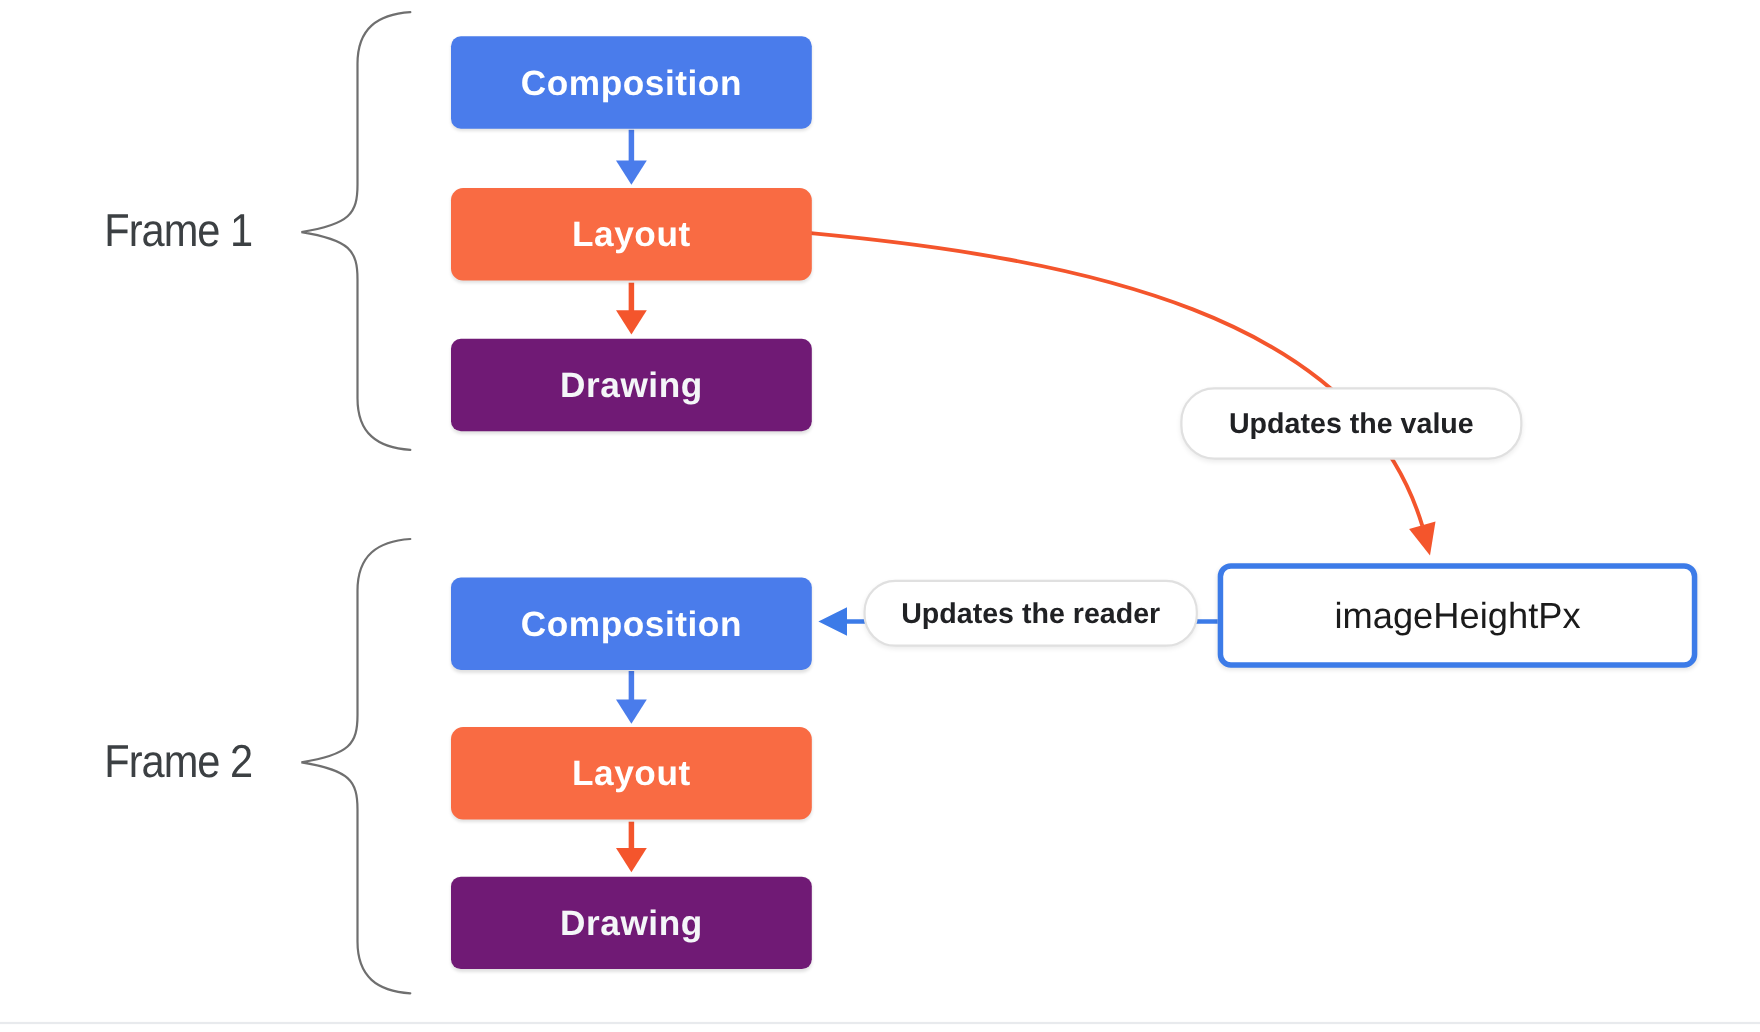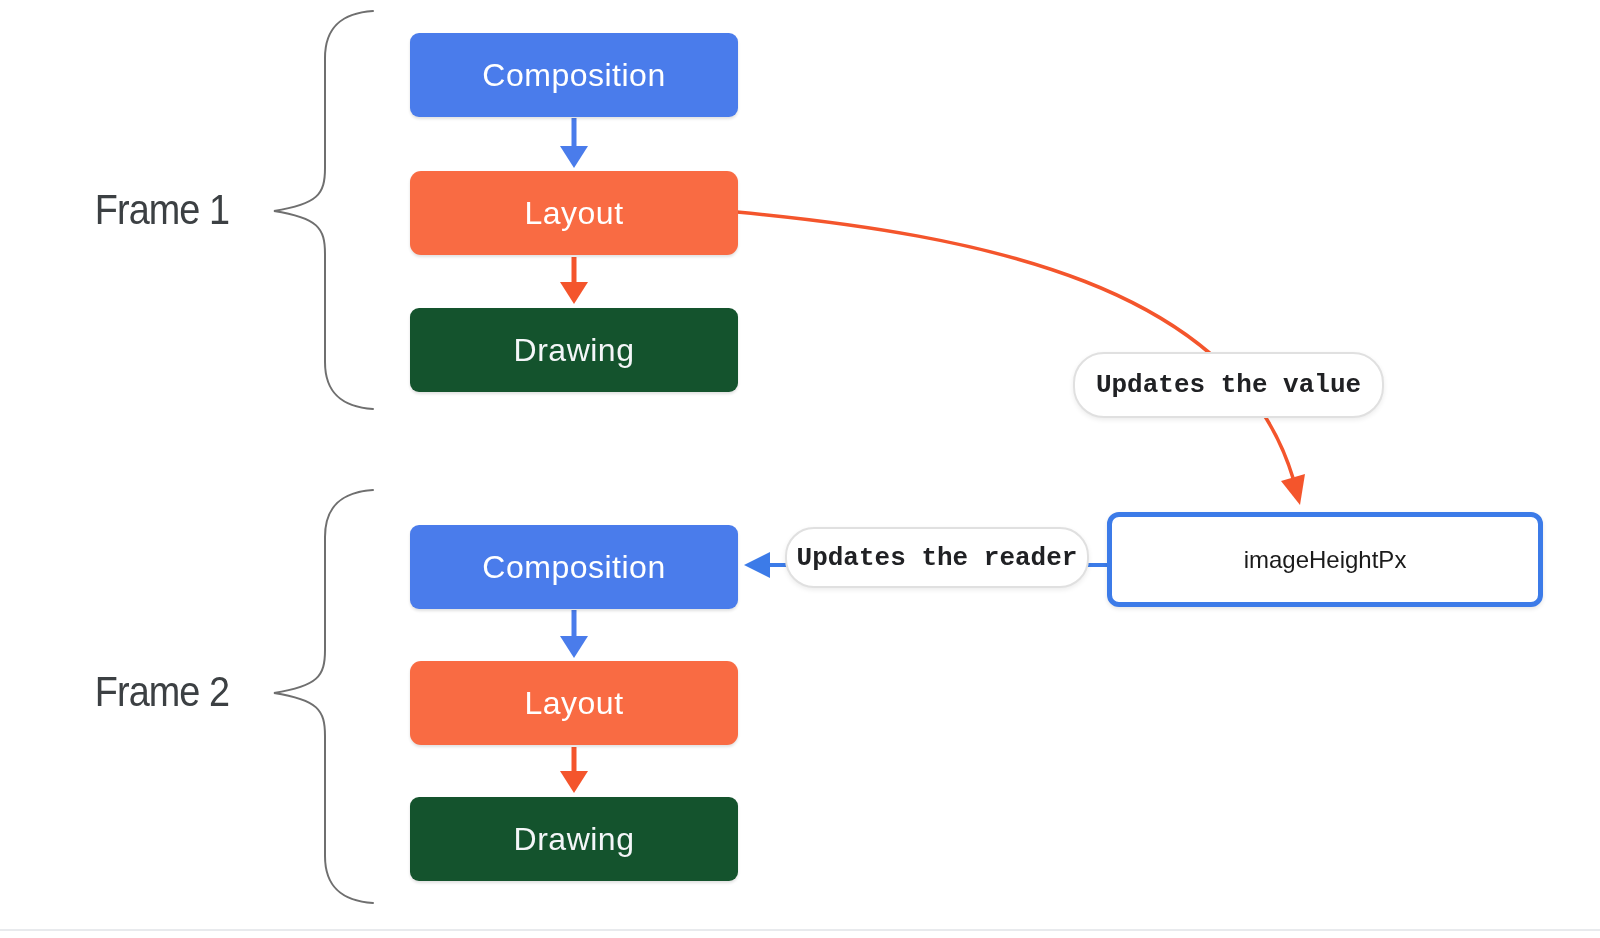--- a/index.html
+++ b/index.html
@@ -24,28 +24,28 @@
   .phase-box {
     position: absolute;
     width: 328px;
     height: 84px;
     border-radius: 9px;
     display: flex;
     align-items: center;
     justify-content: center;
     color: #ffffff;
     font-size: 32px;
-    font-weight: normal;
+    font-weight: bold;
     letter-spacing: 0.5px;
     z-index: 2;
     box-shadow: 0 2px 3px rgba(0,0,0,0.12);
   }
   .box-composition { background: #4A7CEB; }
   .box-layout     { background: #F96B43; border-radius: 11px; }
-  .box-drawing    { background: #14532d; color: #F4F6F8; }
+  .box-drawing    { background: #701a75; color: #F4F6F8; }
 
   .frame-label {
     position: absolute;
     width: 220px;
     text-align: center;
     font-size: 42px;
     font-weight: 400;
     color: #3C4043;
     letter-spacing: -1px;
     transform: scaleX(0.9);
@@ -57,36 +57,35 @@
     border: 2px solid #E0E0E0;
     border-radius: 31px;
     display: flex;
     align-items: center;
     justify-content: center;
     font-size: 26px;
     font-weight: 600;
     color: #202124;
     z-index: 3;
     box-shadow: 0 2px 5px rgba(0,0,0,0.08);
-    font-family: Liberation Mono, monospace;
   }
   .state-box {
     position: absolute;
     left: 1107px;
     top: 512px;
     width: 436px;
     height: 95px;
     background: #ffffff;
     border: 5px solid #3C7BE8;
     border-radius: 12px;
     box-sizing: border-box;
     display: flex;
     align-items: center;
     justify-content: center;
-    font-size: 24px;
+    font-size: 33px;
     color: #1b1b1b;
     z-index: 2;
     box-shadow: 0 2px 4px rgba(0,0,0,0.10);
   }
   .bottom-divider {
     position: absolute;
     left: 0;
     top: 929px;
     width: 1600px;
     height: 2px;

